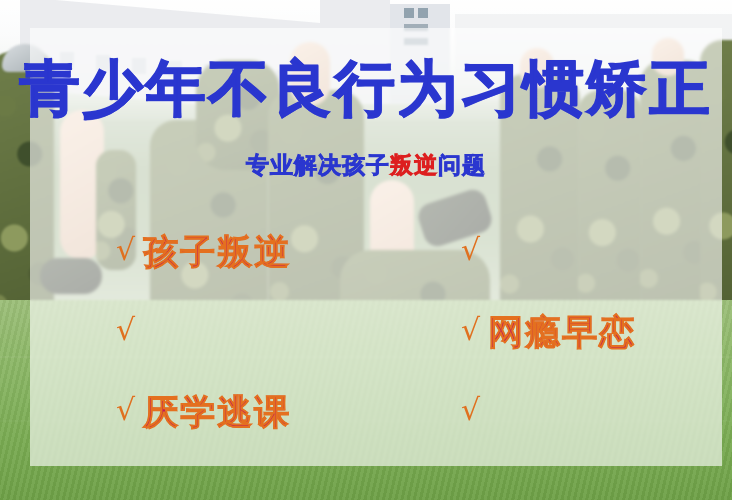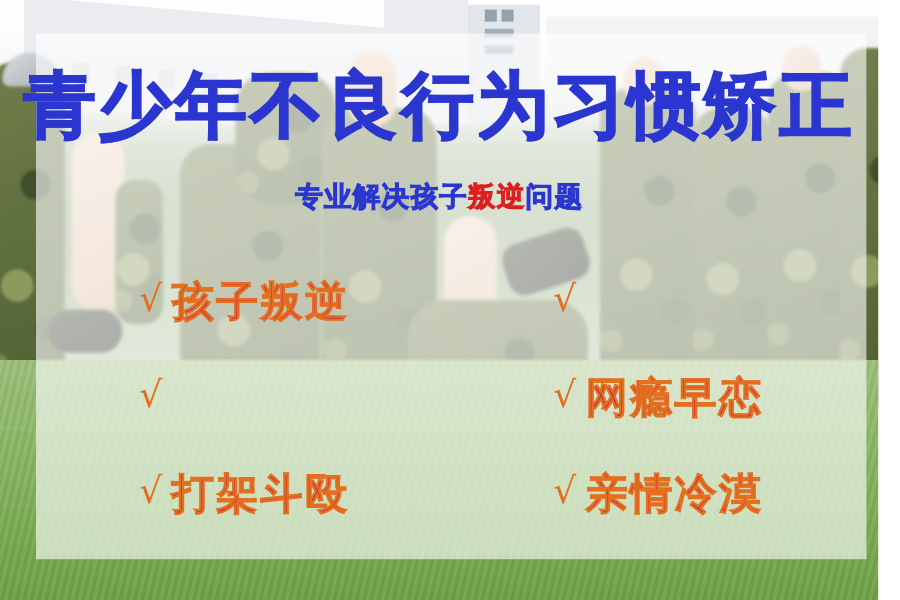--- a/index.html
+++ b/index.html
@@ -252,23 +252,22 @@
         <span class="check">√</span>
       </div>
 
       <div class="item">
         <span class="check">√</span>
         <span class="item-label">网瘾早恋</span>
       </div>
 
       <div class="item">
         <span class="check">√</span>
-        <span class="item-label">打架斗殴</span>
-      </div>
-
-      <div class="item">
-        <span class="check">√</span>
-        <span class="item-label">亲情冷漠</span>
+        <span class="item-label">厌学逃课</span>
+      </div>
+
+      <div class="item">
+        <span class="check">√</span>
       </div>
 
     </div>
   </div>
 </div>
 
 </body></html>

